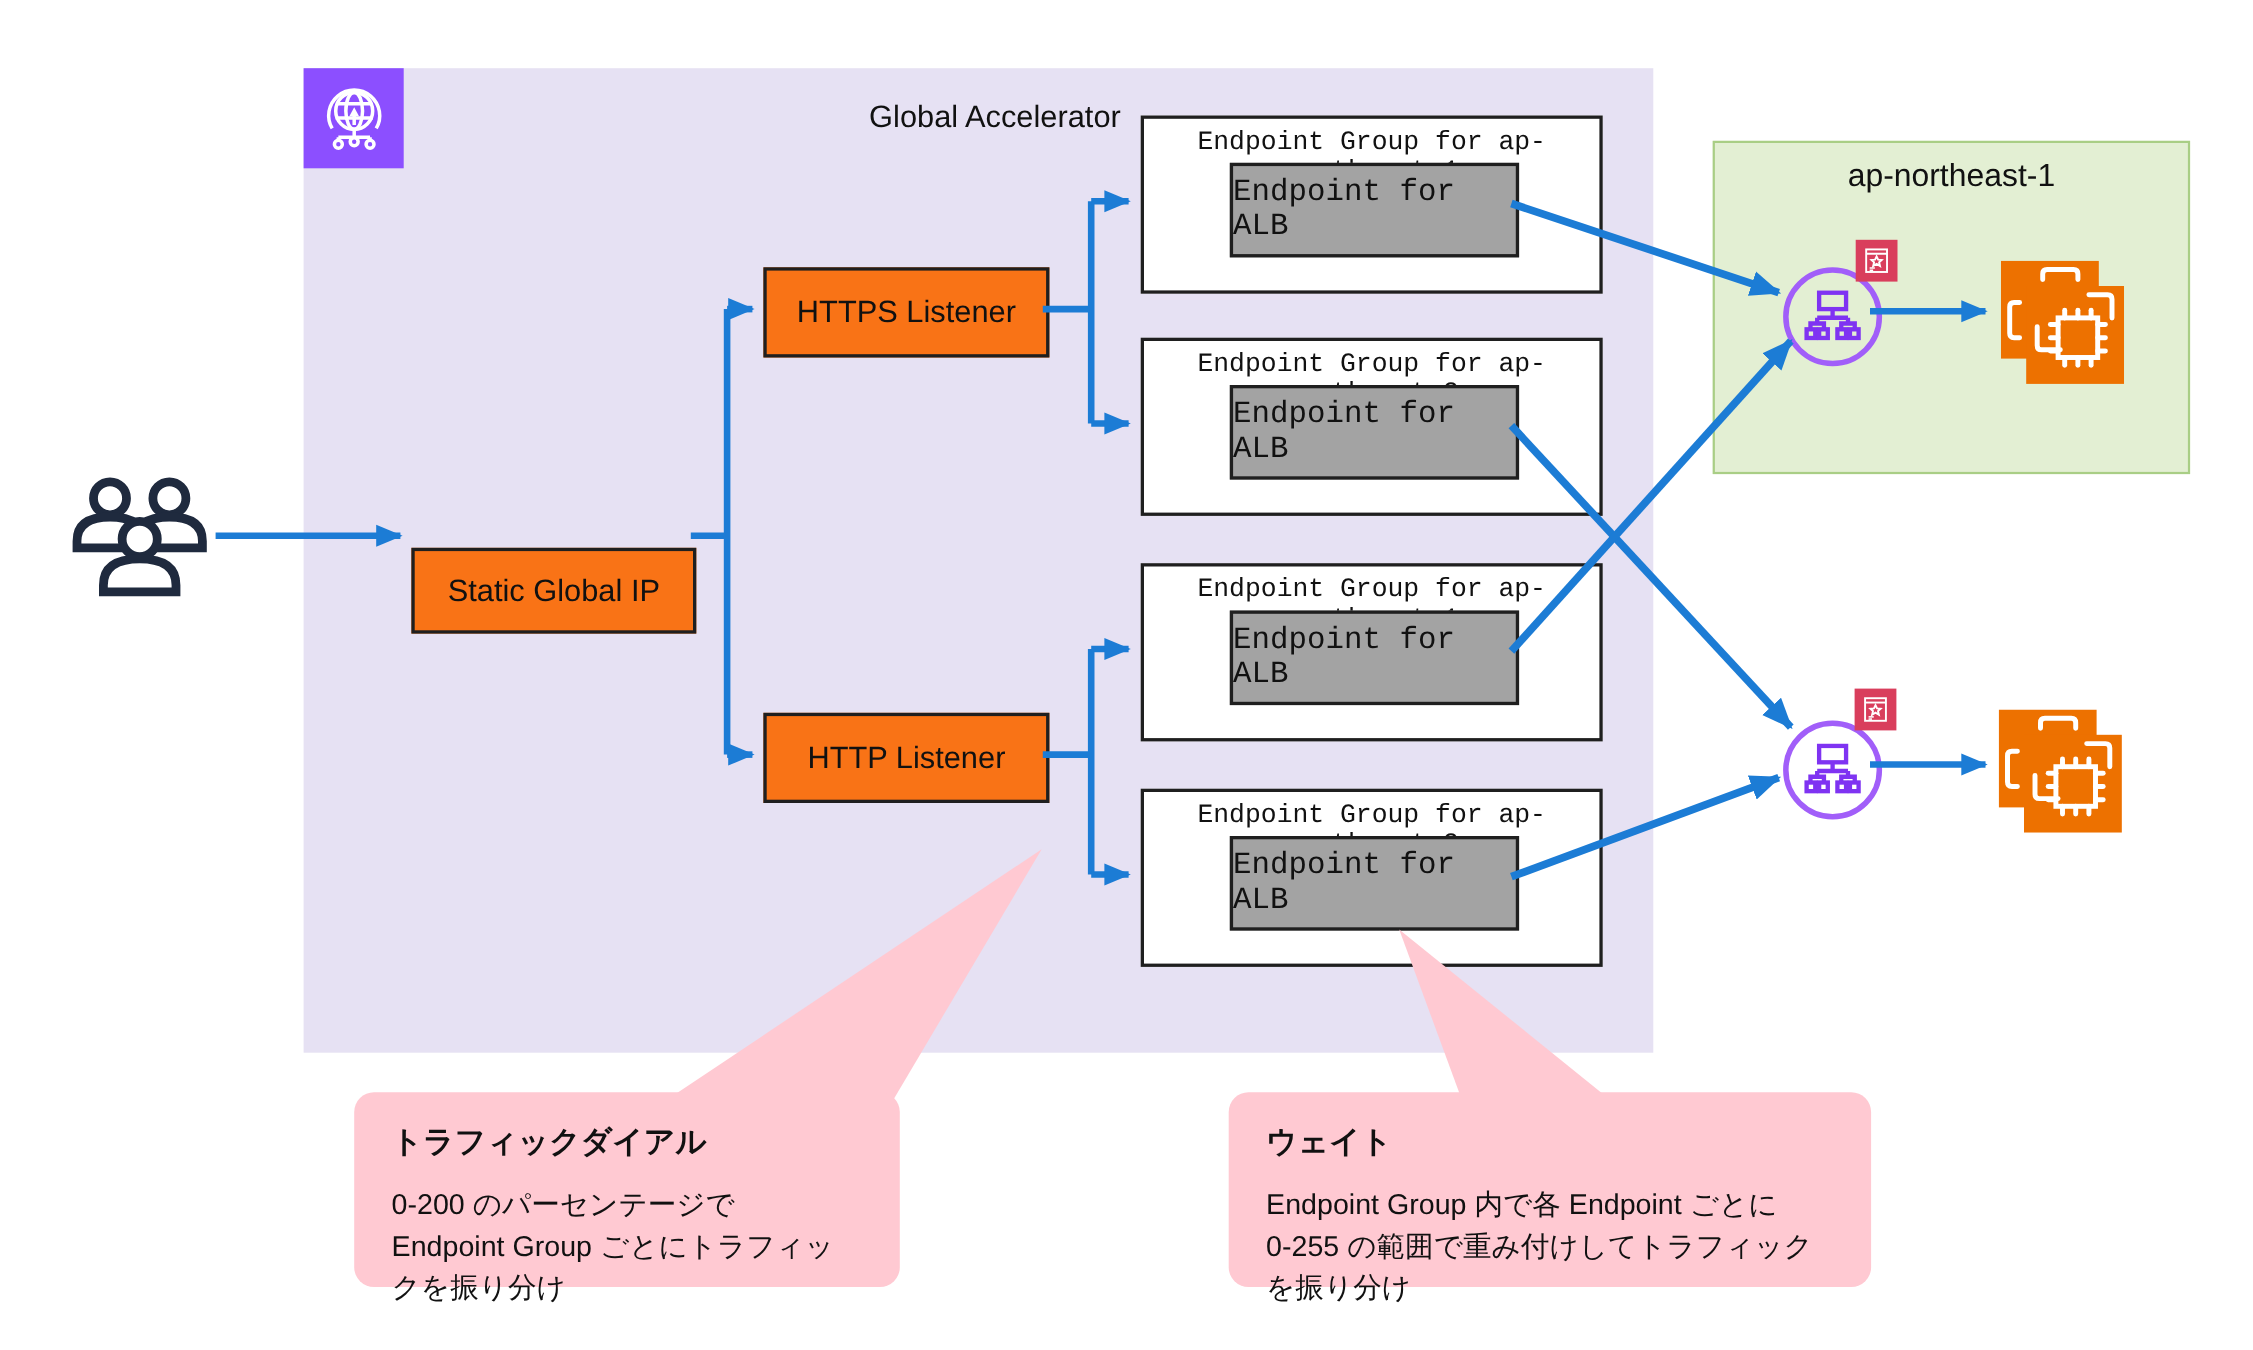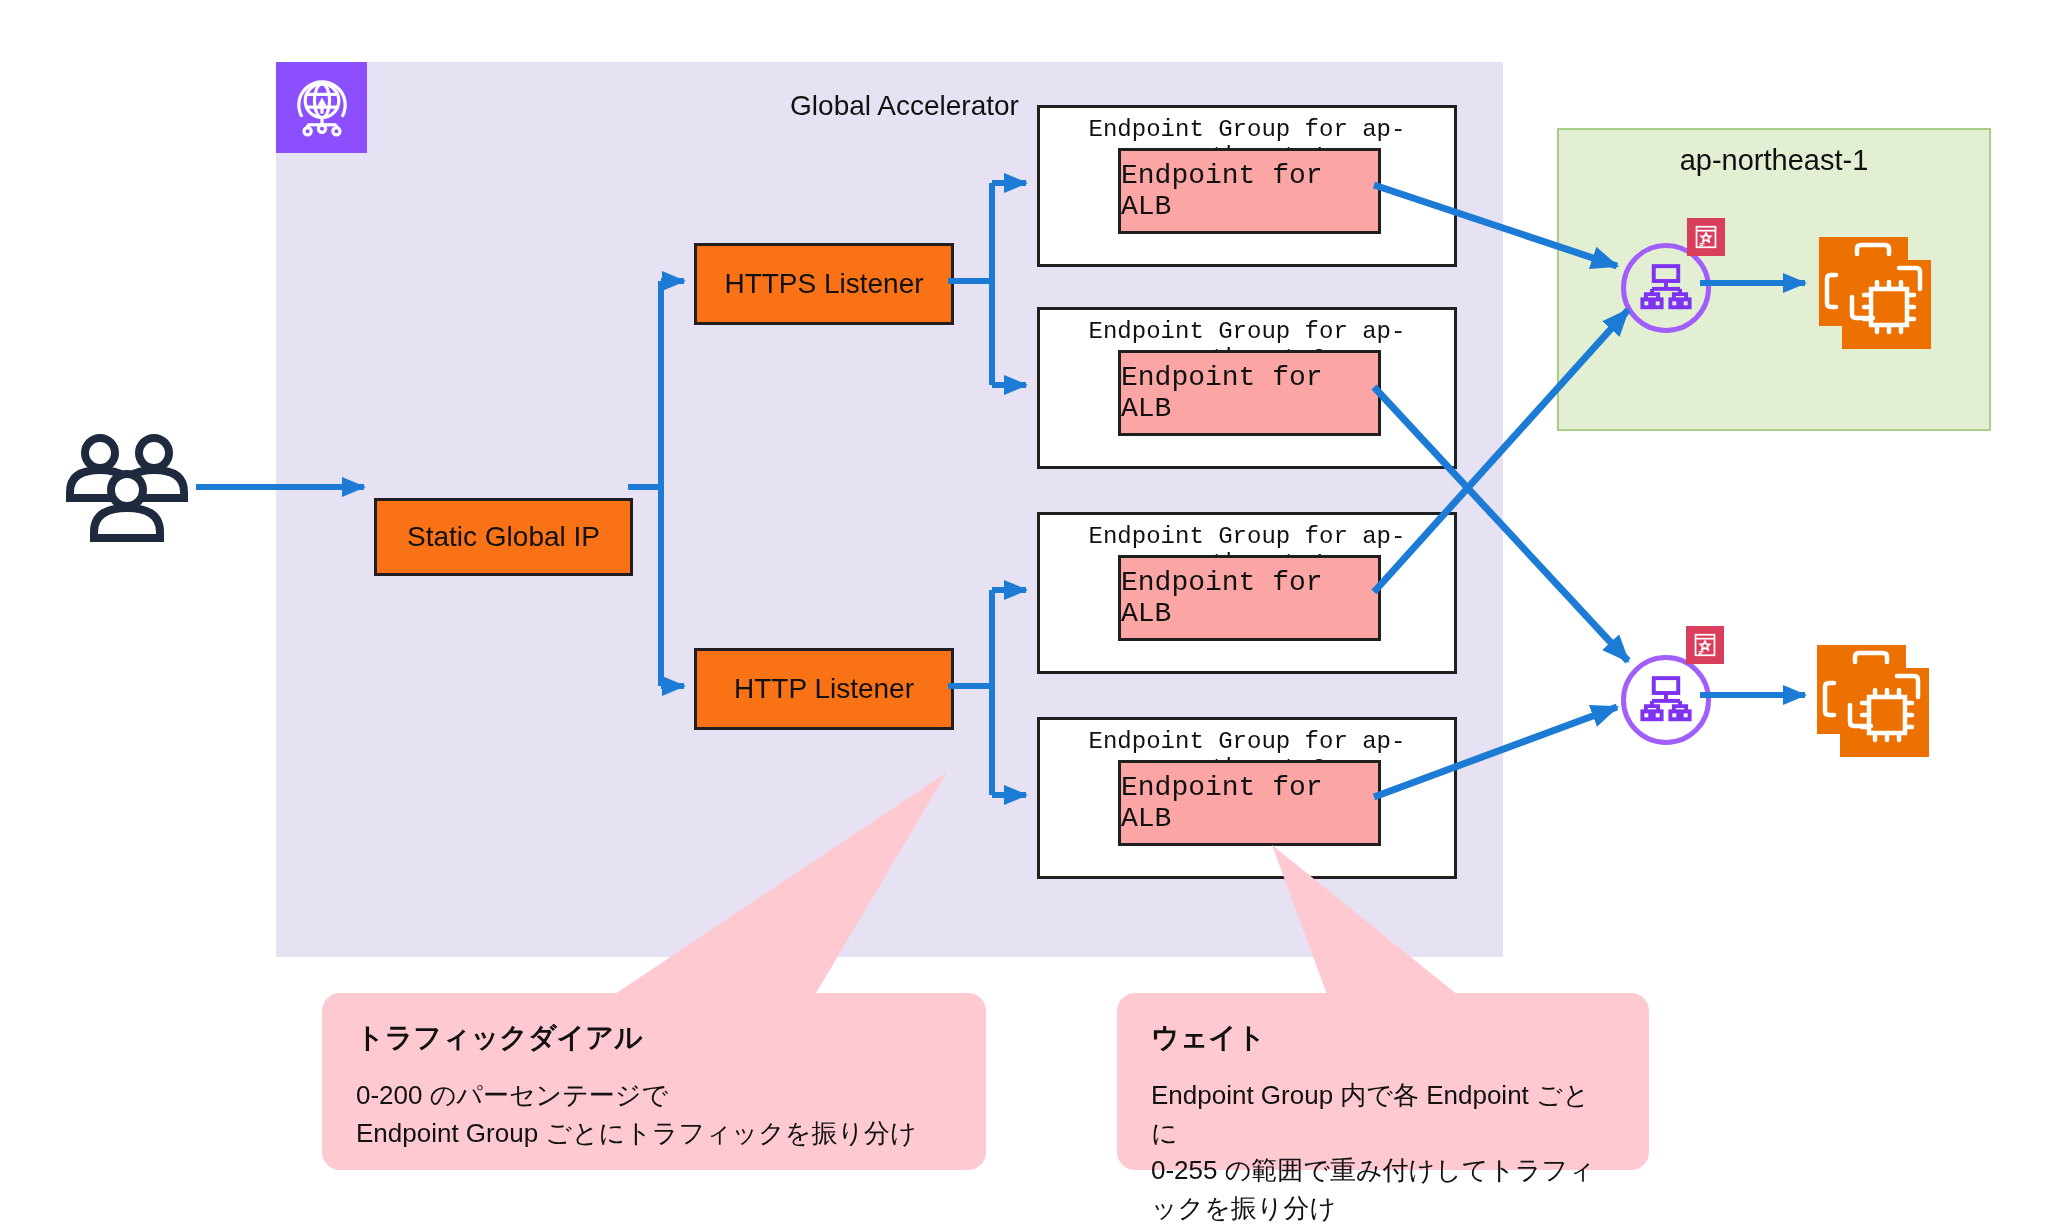--- a/index.html
+++ b/index.html
@@ -18,34 +18,34 @@
            display:flex;align-items:center;justify-content:center;}
   
   .node{background:#f97316;border:3px solid var(--box-border);display:flex;
         align-items:center;justify-content:center;font-size:28px;}
   .static-ip{left:374px;top:450px;width:253px;height:72px;margin-top:48px;}
   .listener-https{left:694px;top:243px;width:254px;height:76px;}
   .listener-http{left:694px;top:648px;width:254px;height:76px;}
   
   .eg{left:1037px;width:414px;height:156px;background:#fff;border:3px solid var(--box-border);font-family:Liberation Mono, monospace;}
   .eg-title{position:absolute;left:0;top:8px;width:100%;text-align:center;font-size:24px;}
-  .eg-inner{position:absolute;left:78px;top:40px;width:257px;height:80px;background:#fca5a5;
+  .eg-inner{position:absolute;left:78px;top:40px;width:257px;height:80px;background:#a3a3a3;
             border:3px solid var(--box-border);display:flex;align-items:center;justify-content:center;font-size:28px;}
   
   .region{left:1557px;width:430px;height:299px;background:var(--green-fill);border:2px solid var(--green-border);}
   .region-title{position:absolute;left:0;top:14px;width:100%;text-align:center;font-size:29px;}
   .alb-circle{width:80px;height:80px;border:5px solid #A15EF9;border-radius:50%;
               display:flex;align-items:center;justify-content:center;background:transparent;}
   .badge{width:38px;height:38px;background:var(--red);display:flex;align-items:center;justify-content:center;}
   
   .callout{background:var(--pink);border-radius:18px;padding:26px 34px;box-sizing:border-box;height:177px;}
   .callout h3{margin:0;font-size:28px;font-weight:700;color:#111;}
   .callout p{margin:20px 0 0 0;font-size:26px;line-height:1.45;color:#111;}
-  .callout-left{left:322px;top:993px;width:664px;}
-  .callout-right{left:1117px;top:993px;width:532px;}
+  .callout-left{left:322px;top:993px;width:496px;}
+  .callout-right{left:1117px;top:993px;width:584px;}
   
   .overlay{left:0;top:0;pointer-events:none;}
   .overlay .arrow{stroke:var(--accent-blue);stroke-width:6;fill:none;}
   .overlay .arrow-thick{stroke:var(--accent-blue);stroke-width:7;fill:none;}
   .overlay marker path{fill:var(--accent-blue);}
   .overlay .pointer{fill:var(--pink);}
   .icon-svg{display:block;}
   .users{left:62px;top:428px;}
   .users path,.users circle{stroke:var(--navy);}
 </style>

